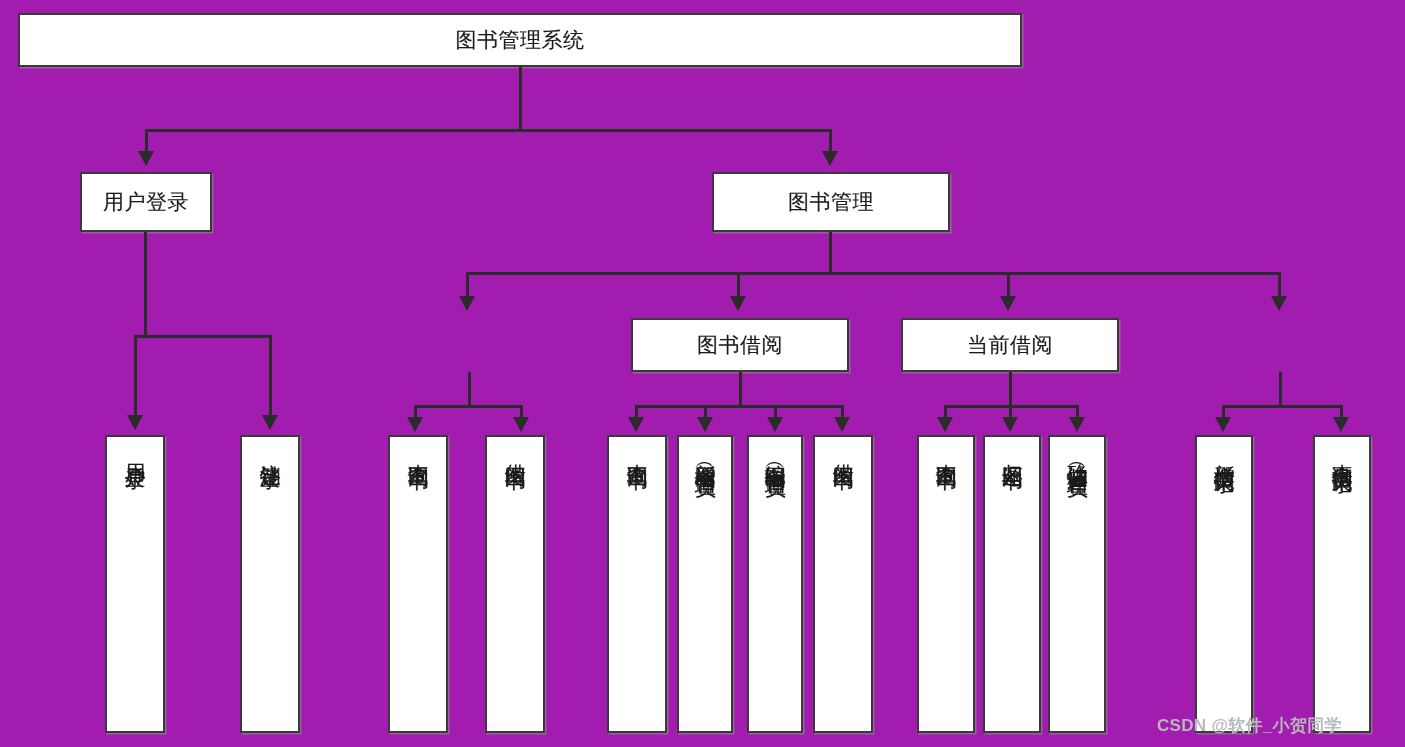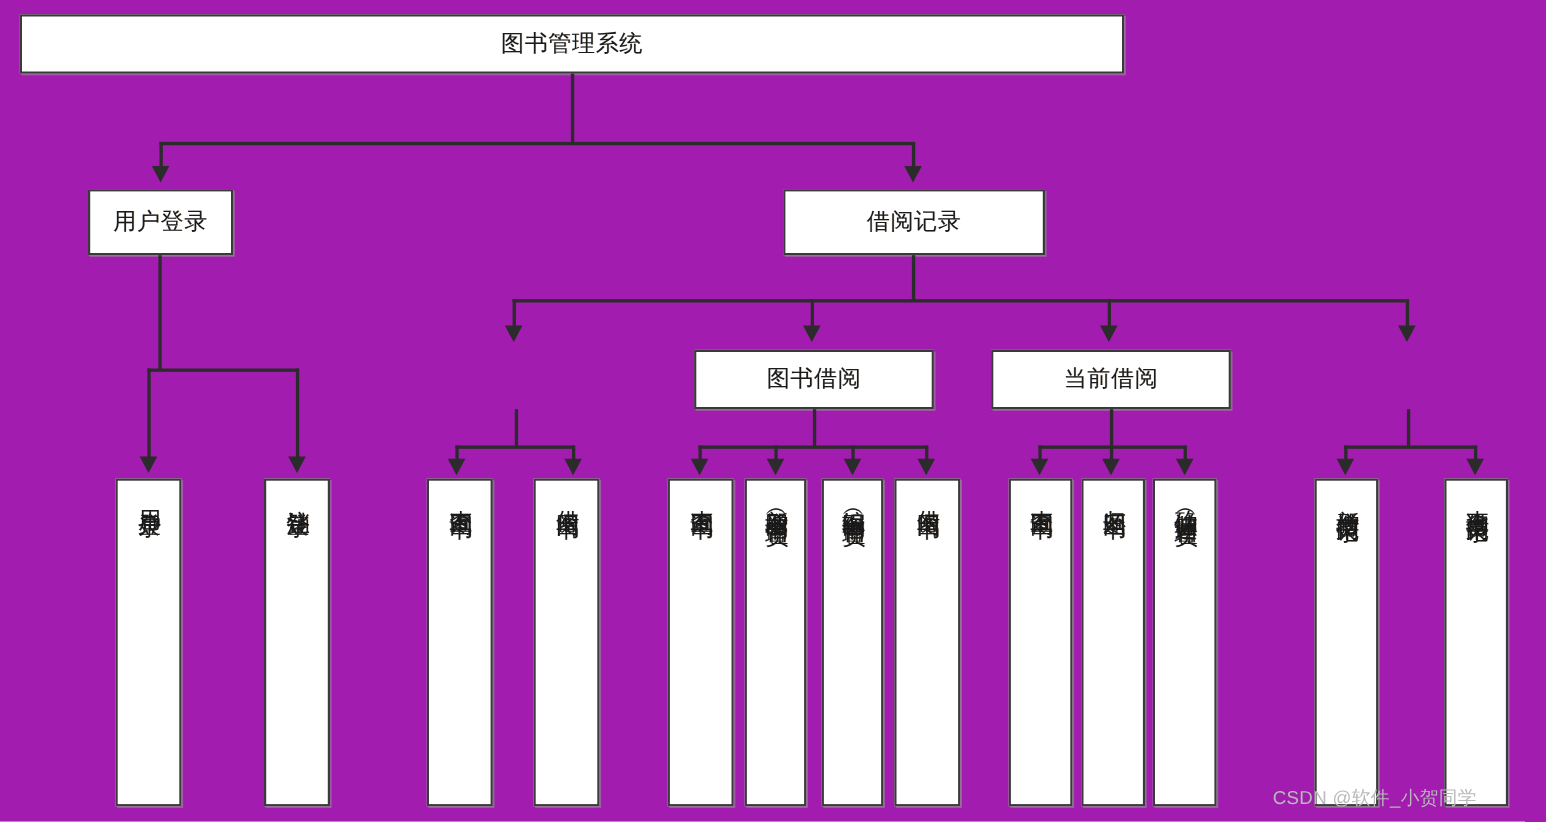--- a/index.html
+++ b/index.html
@@ -87,21 +87,21 @@
   <div class="ln v" style="left:145px;top:129px;height:24px;"></div>
   <div class="arrow" style="left:138px;top:151px;"></div>
   <div class="ln v" style="left:829px;top:129px;height:24px;"></div>
   <div class="arrow" style="left:822px;top:151px;"></div>
 
   <div class="node" style="left:80px;top:172px;width:132px;height:60px;">
     <span class="lbl">用户登录</span>
   </div>
 
   <div class="node" style="left:712px;top:172px;width:238px;height:60px;">
-    <span class="lbl">借阅记录</span>
+    <span class="lbl">图书管理</span>
   </div>
 
   <div class="ln v" style="left:144px;top:232px;height:105px;"></div>
   <div class="ln h" style="left:134px;top:335px;width:137px;"></div>
   <div class="ln v" style="left:134px;top:335px;height:82px;"></div>
   <div class="arrow" style="left:127px;top:415px;"></div>
   <div class="ln v" style="left:269px;top:335px;height:82px;"></div>
   <div class="arrow" style="left:262px;top:415px;"></div>
 
   <div class="ln v" style="left:829px;top:232px;height:42px;"></div>
@@ -193,15 +193,15 @@
     <span class="lbl">确认归还（管理员）</span>
   </div>
 
   <div class="node vert" style="left:1195px;top:435px;width:58px;height:298px;">
     <span class="lbl">新增借阅记录</span>
   </div>
   <div class="node vert" style="left:1313px;top:435px;width:58px;height:298px;">
     <span class="lbl">查询借阅记录</span>
   </div>
 
-  <div id="watermark" style="left:1157px;top:714px;">CSDN @软件_小贺同学</div>
+  <div id="watermark" style="left:1157px;top:714px;font-weight:bold;">CSDN @软件_小贺同学</div>
 
 </div>
 
 </body></html>

